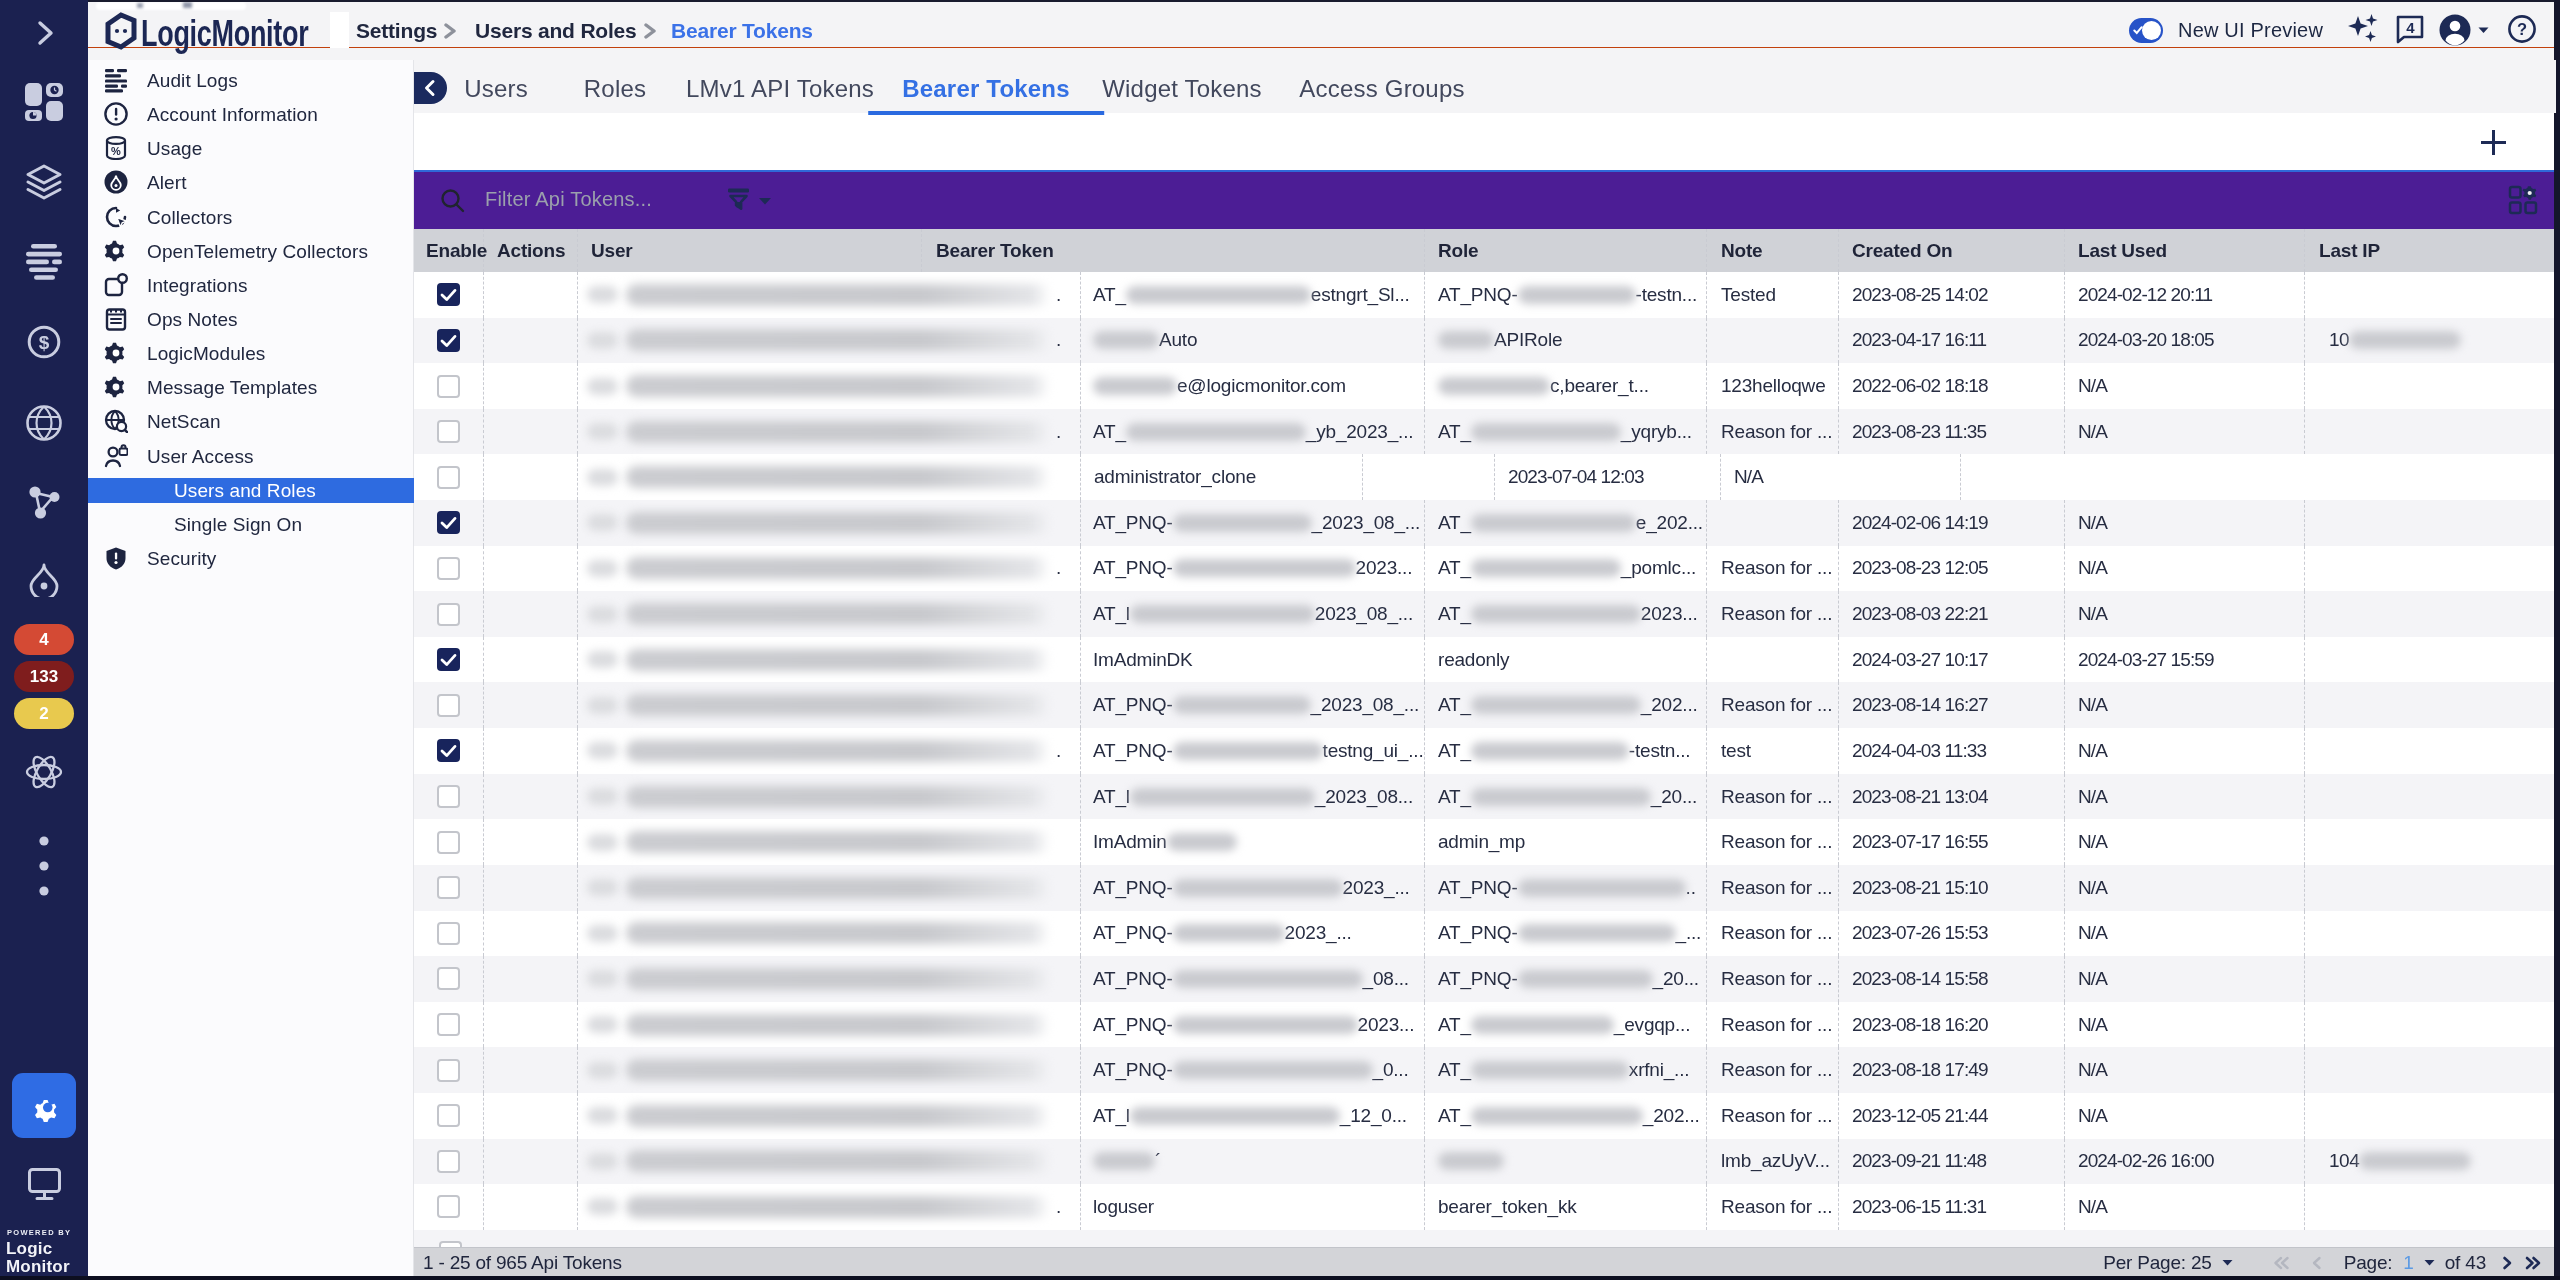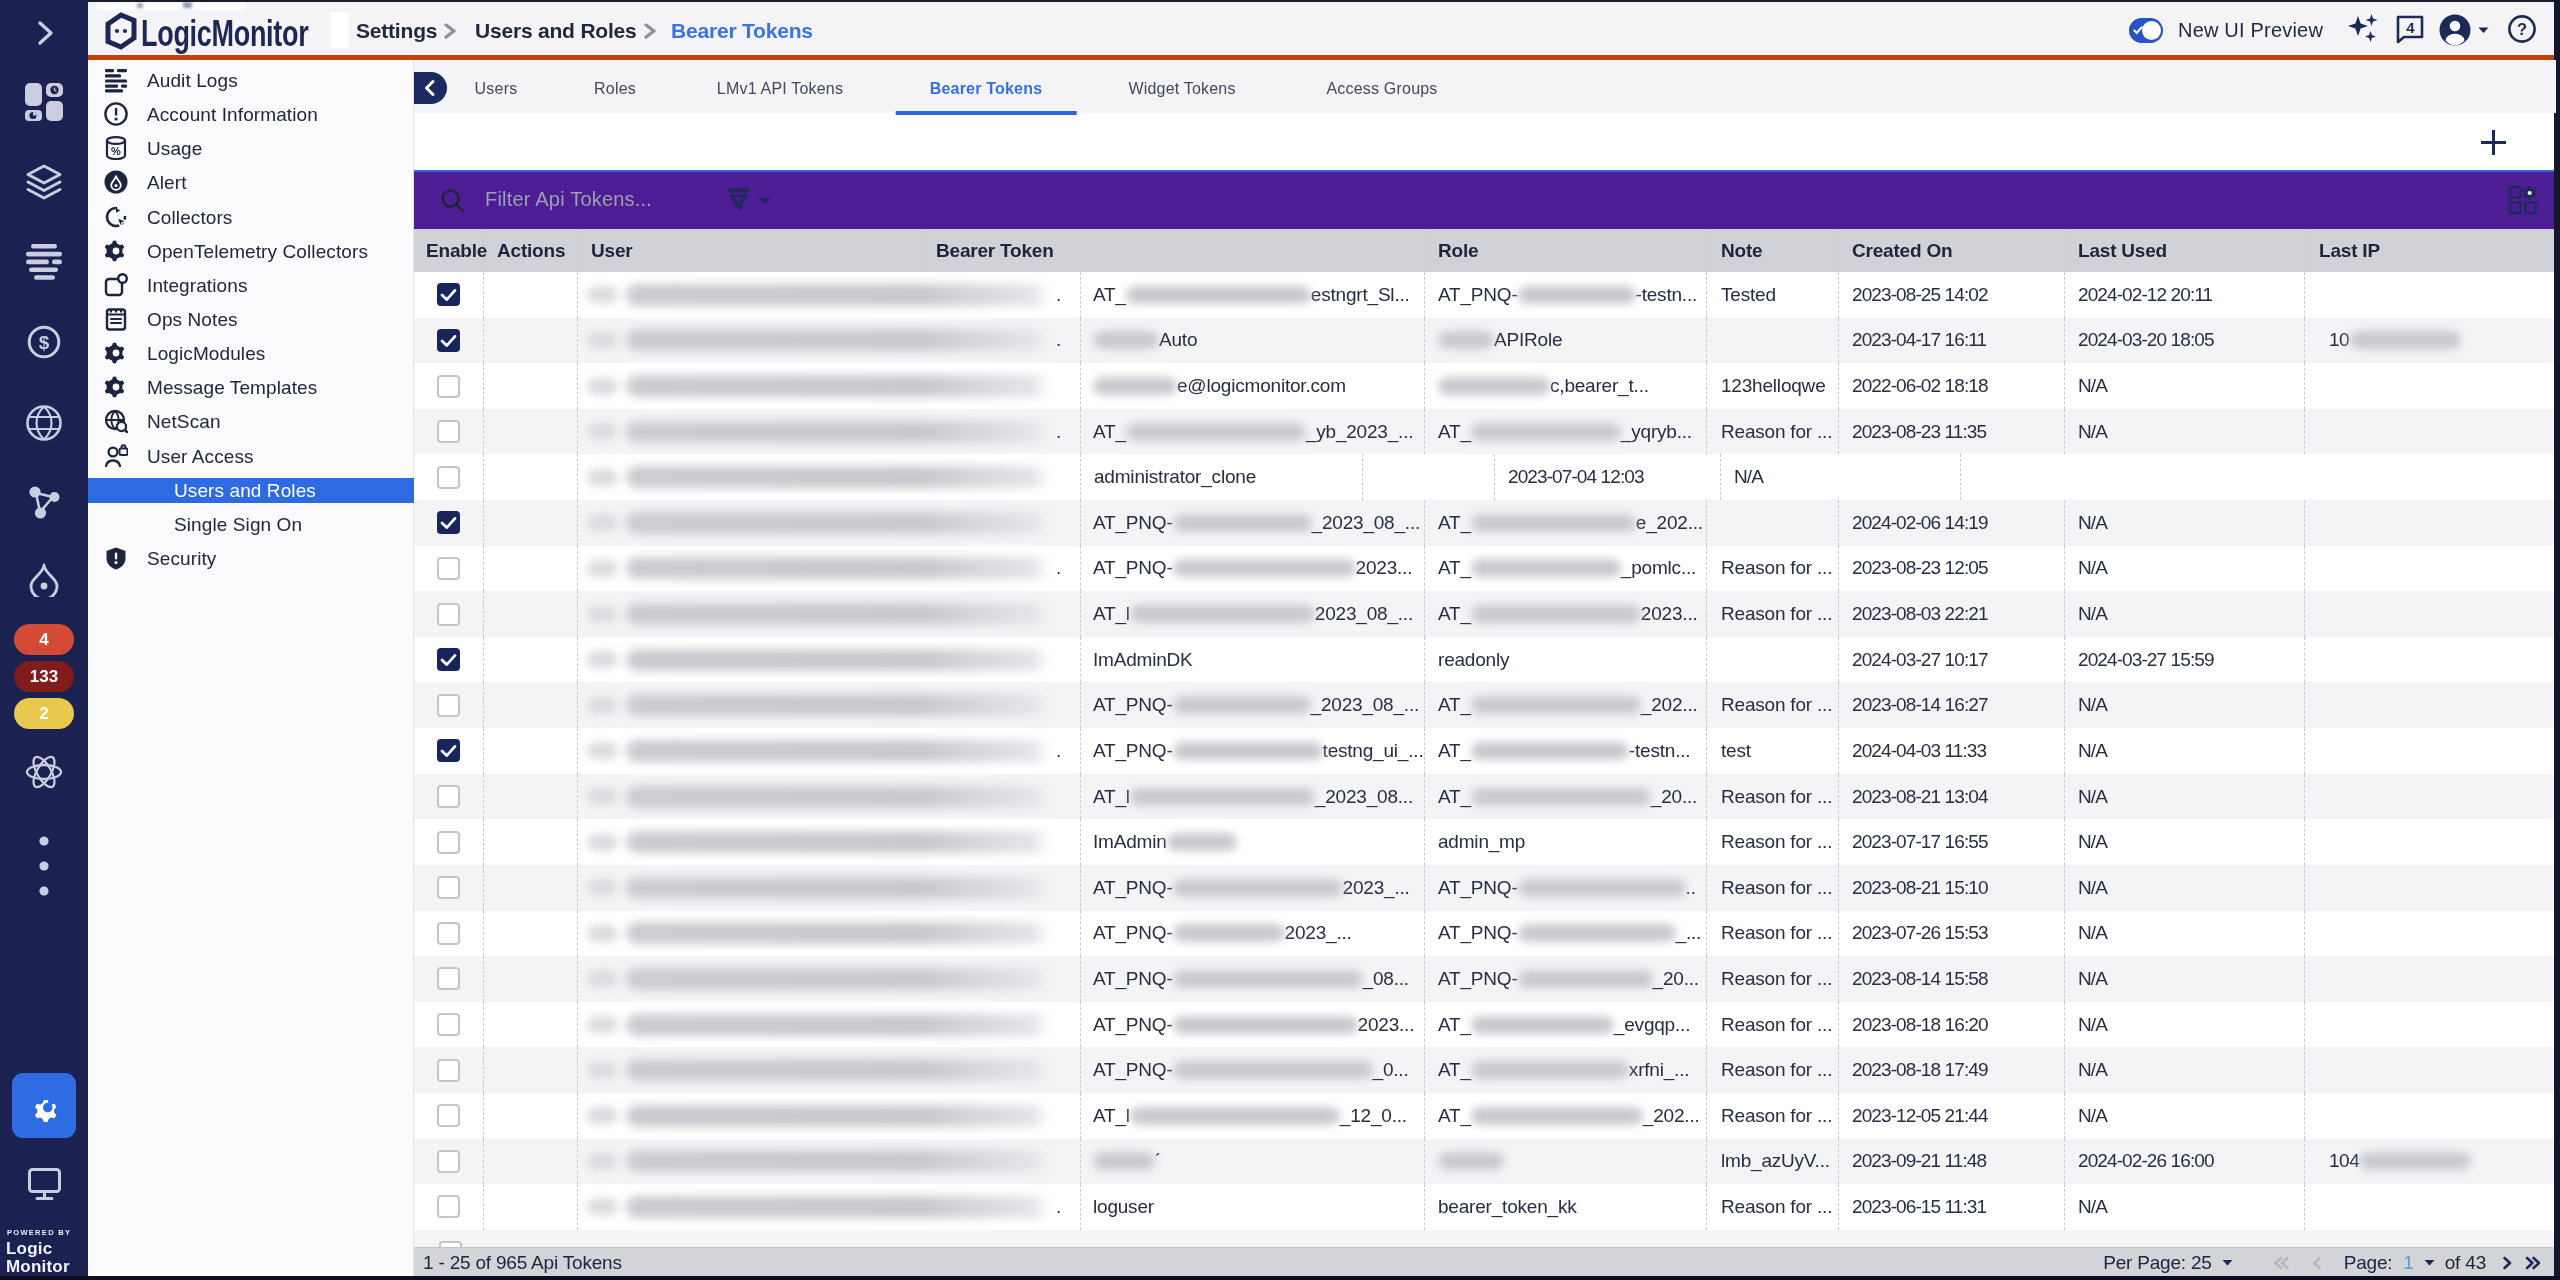--- a/index.html
+++ b/index.html
@@ -1,27 +1,27 @@
 <!DOCTYPE html>
 <html><head><meta charset="utf-8"><style>
 * { margin:0; padding:0; box-sizing:border-box; }
 body { width:2560px; height:1280px; overflow:hidden; font-family:"Liberation Sans", sans-serif; }
 .page { position:relative; width:2560px; height:1280px; background:#f4f4f6; overflow:hidden; }
 .rail { position:absolute; left:0; top:0; width:88px; height:1280px; background:#1b2150; }
-.topbar { position:absolute; left:88px; top:0; width:2468px; height:60px; background:#f4f4f6; border-bottom:5px solid #c2410c; }
+.topbar { position:absolute; left:88px; top:0; width:2468px; height:48px; background:#f4f4f6; border-bottom:1px solid #c2410c; }
 .crumb { position:absolute; top:19px; font-size:21px; font-weight:bold; letter-spacing:-0.2px; color:#20273f; }
 .menu { position:absolute; left:88px; top:60px; width:326px; height:1220px; background:#fbfbfd; border-right:1px solid #e4e5e9; }
 .mrow { position:absolute; left:0; width:326px; height:34px; line-height:34px; font-size:19px; color:#20273f; letter-spacing:.1px; white-space:nowrap; }
 .mrow .mic { position:absolute; left:16px; top:4px; width:24px; height:26px; }
 .mrow { padding-left:59px; }
 .mrow.sub { padding-left:86px; }
 .mrow.sel { padding-left:86px; background:#2e6be0; color:#fff; height:25px; line-height:25px; }
 .main { position:absolute; left:414px; top:60px; width:2142px; height:1220px; background:#fff; }
 .tabsbar { position:absolute; left:0; top:0; width:2142px; height:53px; background:#f4f4f6; z-index:3; }
-.tab { position:absolute; top:0; height:53px; line-height:57px; transform:translateX(-50%); font-size:16px; font-weight:500; color:#42485d; letter-spacing:.2px; white-space:nowrap; }
+.tab { position:absolute; top:0; height:53px; line-height:57px; transform:translateX(-50%); font-size:24px; font-weight:500; color:#42485d; letter-spacing:.2px; white-space:nowrap; }
 .tab.act { color:#3470e4; font-weight:bold; height:55px; border-bottom:4px solid #2a6ae0; padding:0 34px; }
 .whiteband { position:absolute; left:0; top:53px; width:2142px; height:59px; background:#fff; border-bottom:2px solid #3068d8; }
 .searchrow { position:absolute; left:0; top:112px; width:2142px; height:57px; background:#4c1d95; }
 .phold { position:absolute; left:71px; top:16px; font-size:20px; color:#9ba0ac; letter-spacing:.2px; }
 .thead { position:absolute; left:0; top:169px; width:2142px; height:43px; background:#d0d2d7; }
 .rows { position:absolute; left:0; top:212px; width:2142px; }
 .row { position:relative; width:2142px; height:45.62px; background:#fff; white-space:nowrap; }
 .row.alt { background:#f4f4f7; }
 .row, .thead { display:flex; }
 .c { height:100%; flex:none; border-right:1px dashed #c9cbd2; font-size:19px; color:#272d42; letter-spacing:-0.2px; display:flex; align-items:center; overflow:hidden; }

